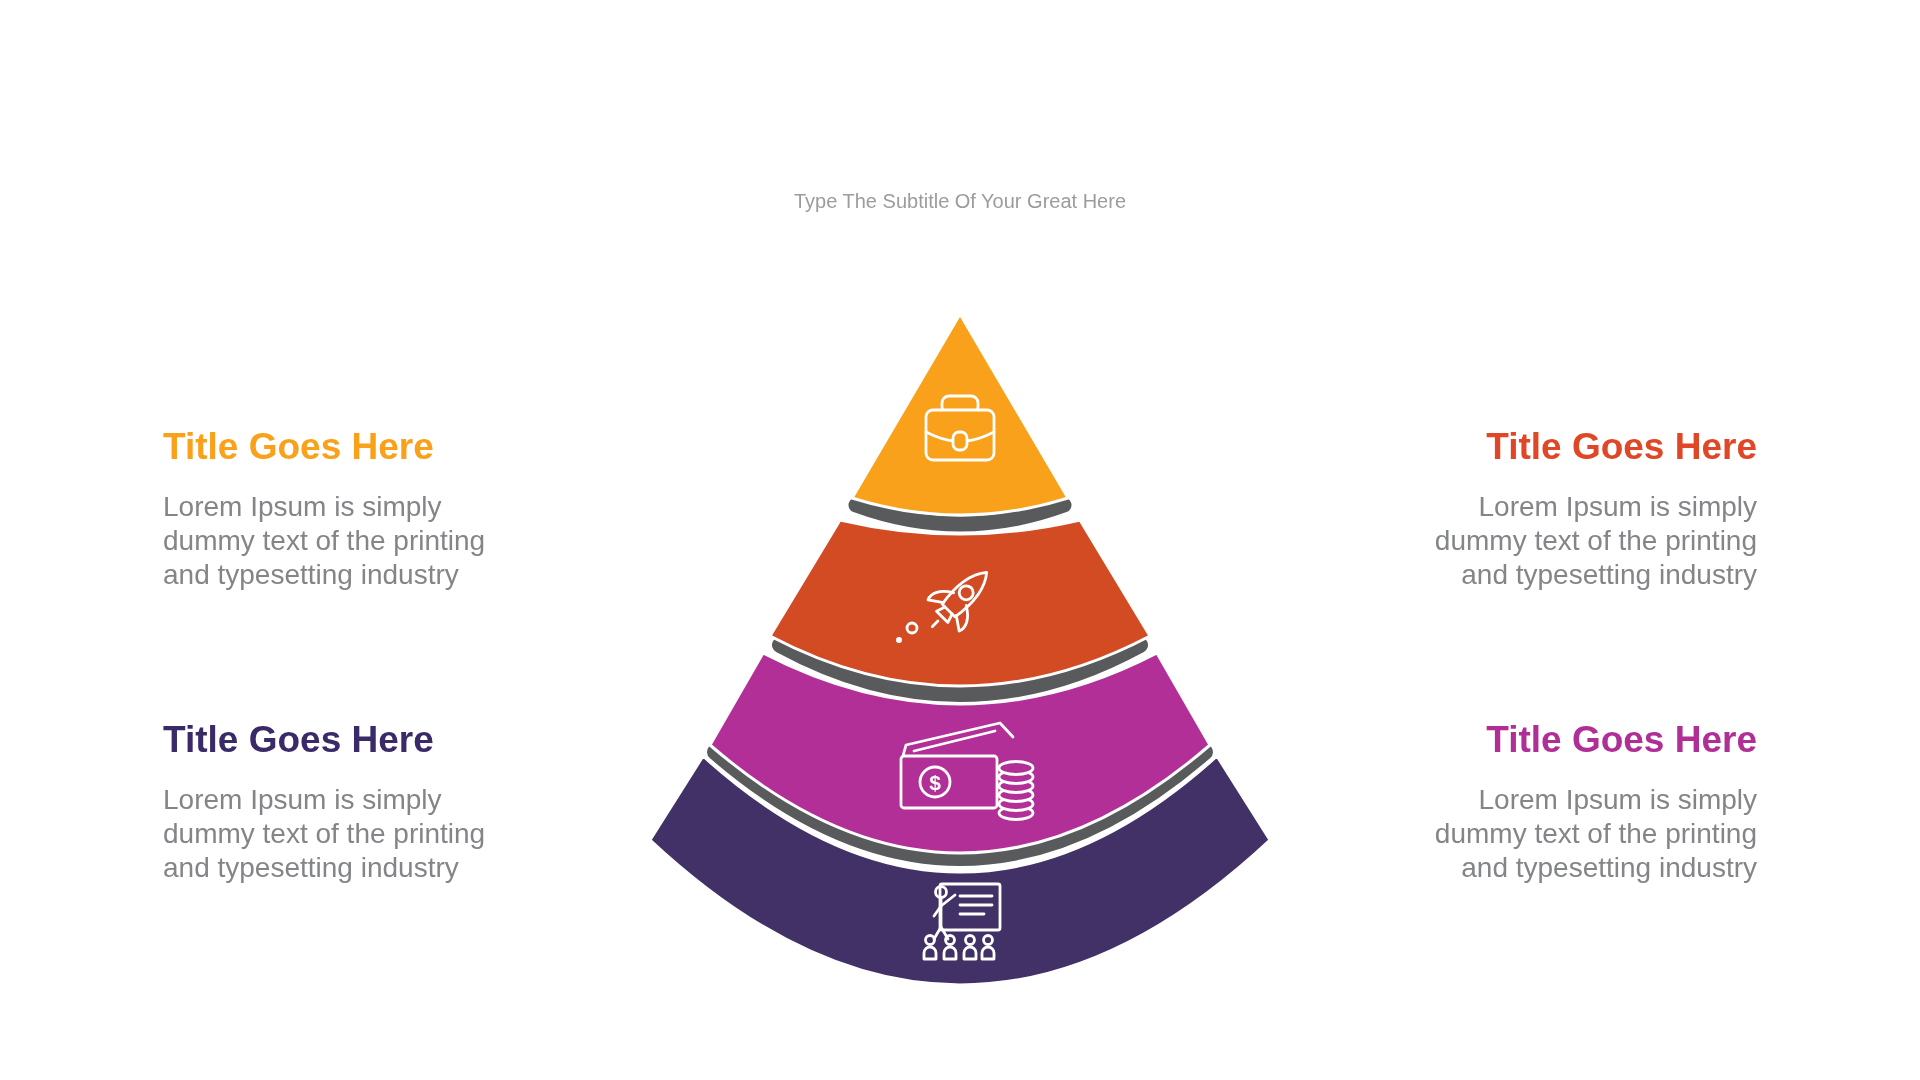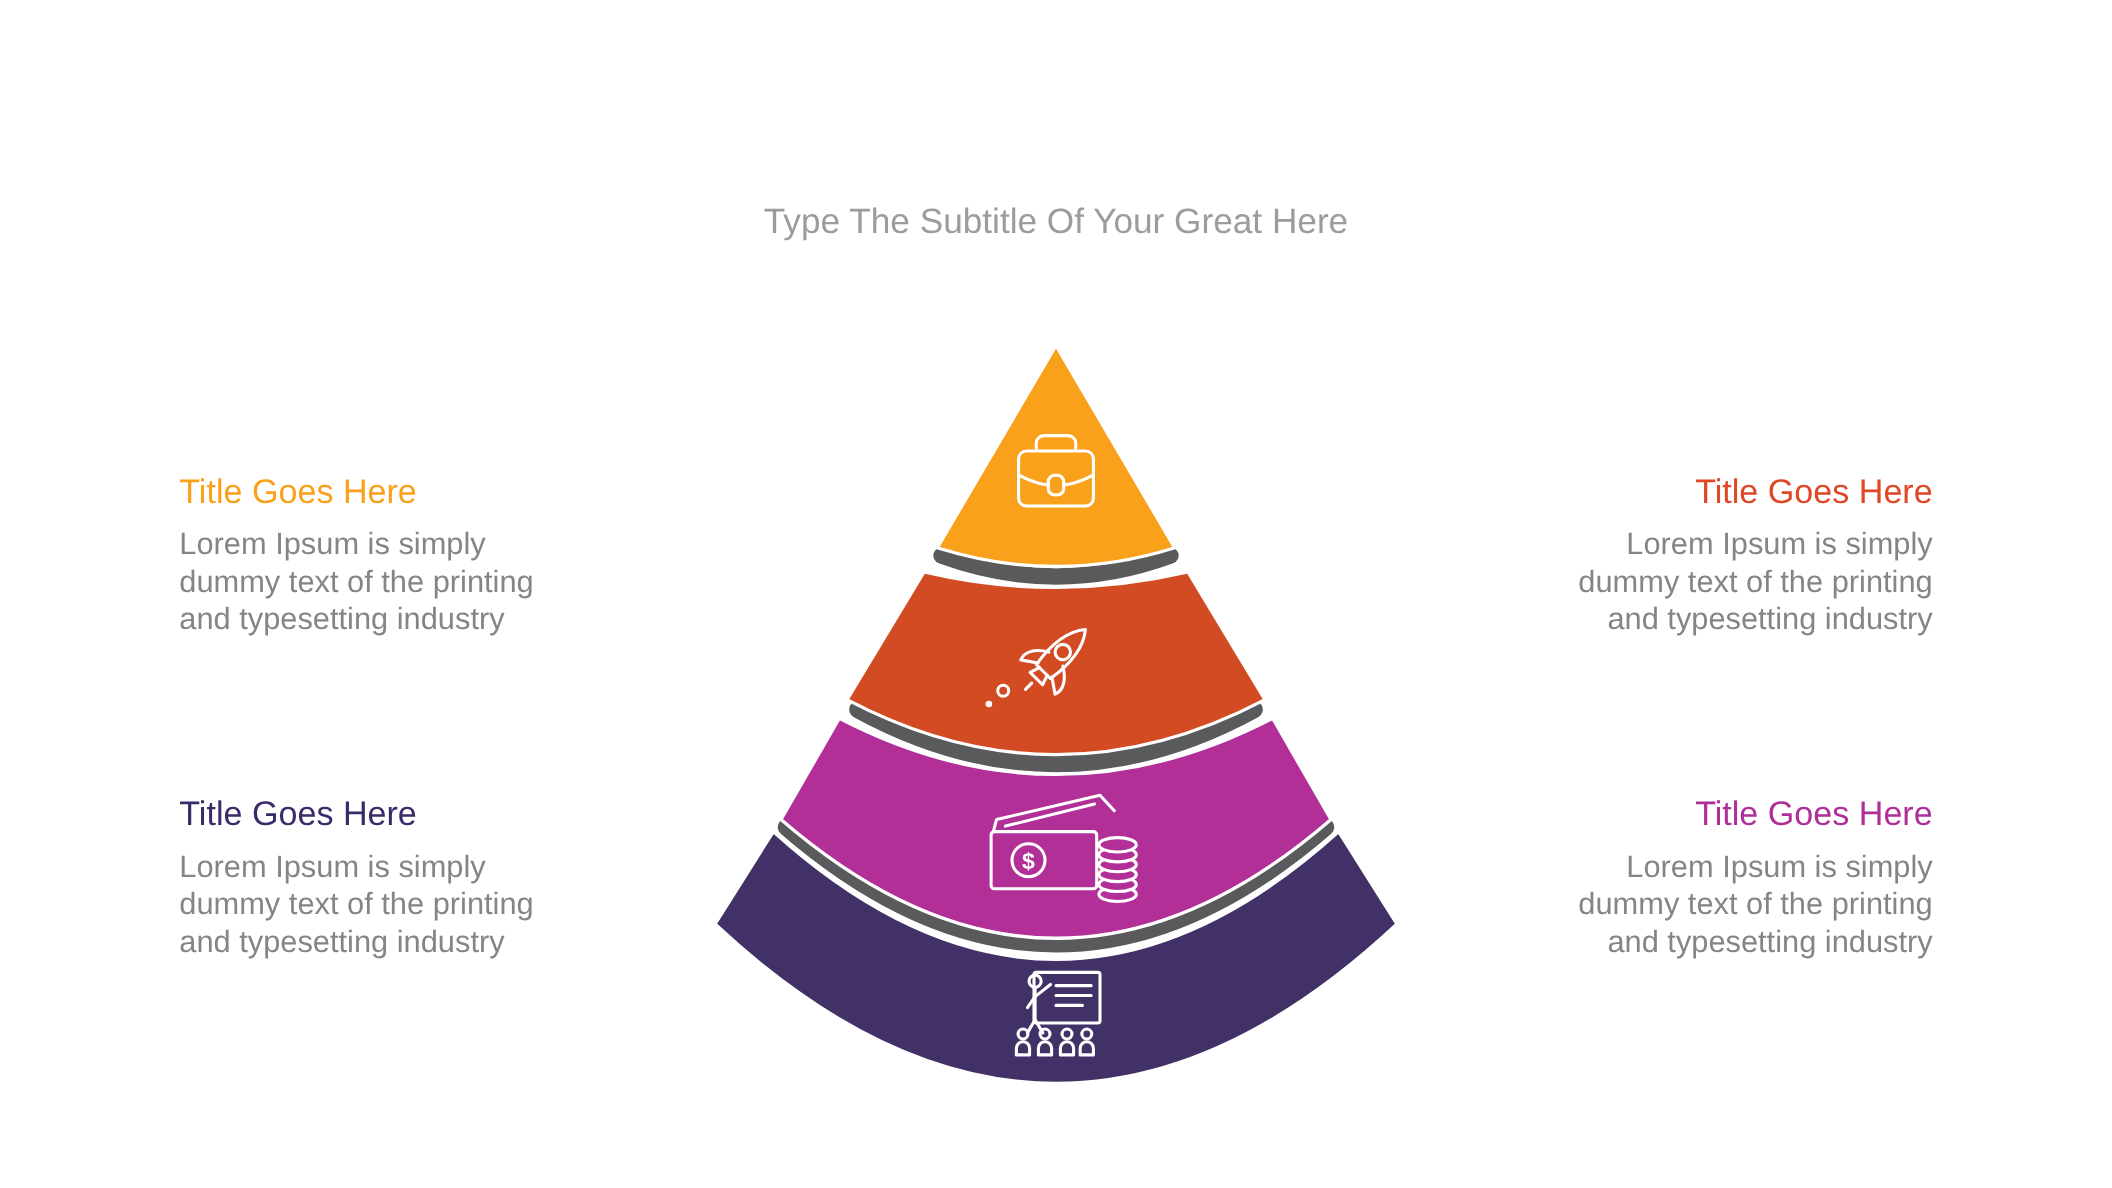--- a/index.html
+++ b/index.html
@@ -7,36 +7,36 @@
   body { font-family: "Liberation Sans", sans-serif; position: relative; }
   .stage { position: absolute; inset: 0; background: #ffffff; }
 
   .page-title {
     position: absolute; top: 70px; left: 0; right: 0;
     text-align: center; font-size: 80px; font-weight: 400;
     color: #767676; line-height: 96px; letter-spacing: 0px;
   }
   .page-subtitle {
     position: absolute; top: 182px; left: 0; right: 0;
-    text-align: center; font-size: 32px; font-weight: 400;
+    text-align: center; font-size: 20px; font-weight: 400;
     color: #9C9C9C; line-height: 38px;
   }
 
   .pyramid-svg { position: absolute; inset: 0; width: 1920px; height: 1080px; }
 
   .tier { stroke: #ffffff; stroke-width: 3; stroke-linejoin: round; }
   .band { fill: none; stroke: #595A5C; stroke-linecap: round; }
   .icon { fill: none; stroke: #ffffff; stroke-width: 2.8; stroke-linecap: round; stroke-linejoin: round; }
   .icon-fill-t1 { fill: #F9A11B; }
   .icon-fill-t3 { fill: #B12F97; }
 
   .block { position: absolute; width: 400px; }
-  .block-title { font-size: 31px; font-weight: 400; line-height: 36px; }
+  .block-title { font-size: 37px; font-weight: 700; line-height: 36px; }
   .block-body {
-    margin-top: 13px; font-size: 28px; font-weight: 400;
+    margin-top: 25px; font-size: 28px; font-weight: 400;
     line-height: 34px; color: #838588; white-space: pre-line;
   }
   .block.left  { left: 163px; text-align: left; }
   .block.right { right: 163px; text-align: right; }
   .block.row-top { top: 429px; }
   .block.row-bottom { top: 722px; }
   .accent-orange  .block-title { color: #F9A11B; }
   .accent-red     .block-title { color: #DF4726; }
   .accent-purple  .block-title { color: #3A2A67; }
   .accent-magenta .block-title { color: #B02F97; }

